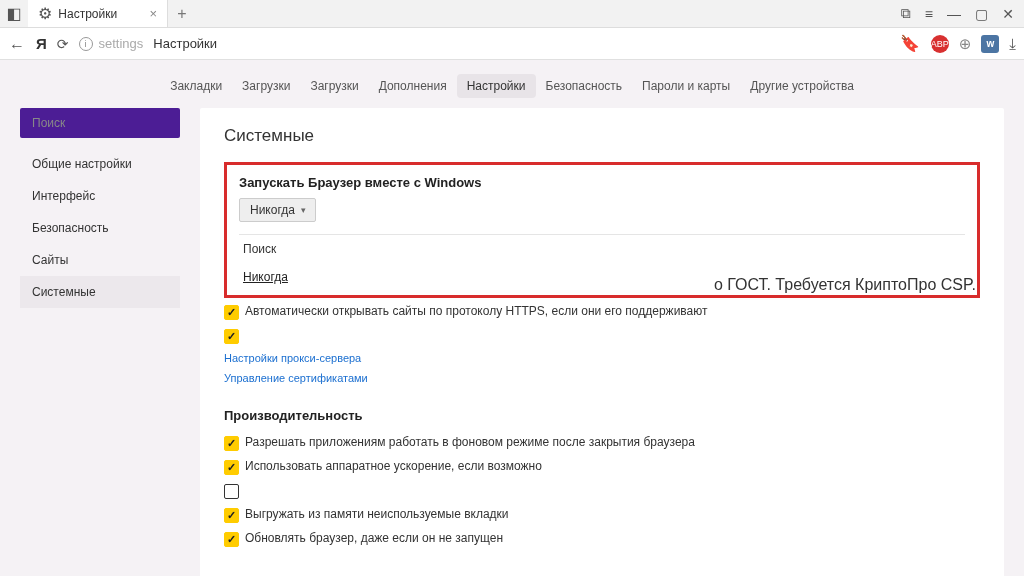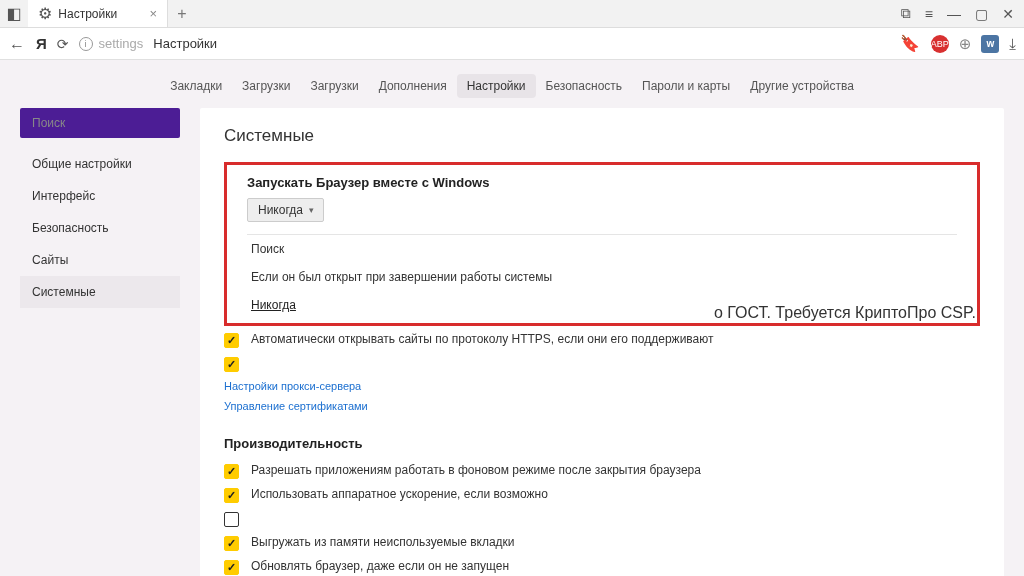--- a/index.html
+++ b/index.html
@@ -40,29 +40,29 @@
 .main { display: flex; padding: 0 20px; gap: 20px; }
 .sidebar { width: 160px; }
 .search-box { background: #4c1d95; padding: 8px 12px; font-size: 12px; color: #888; border-radius: 2px; margin-bottom: 10px; cursor: text; }
 .side-item { padding: 9px 12px; font-size: 12px; color: #333; cursor: pointer; }
 .side-item.active { background: #ece8ec; }
 
 .content { flex: 1; background: #fff; border-radius: 2px; padding: 18px 24px; height: 470px; overflow: hidden; }
 .section-title { font-size: 17px; color: #333; margin-bottom: 16px; }
 
 
-.hl-block { border: 3px solid #d82c2c; padding: 10px 20px 4px; margin-bottom: 8px; position: relative; }
+.hl-block { border: 3px solid #d82c2c; padding: 10px 12px 4px; margin-bottom: 8px; position: relative; }
 .hl-heading { font-size: 13px; font-weight: bold; color: #222; margin-bottom: 8px; }
 .dd-btn { background: #eee; border: 1px solid #ccc; padding: 4px 10px; font-size: 12px; color: #333; cursor: pointer; display: inline-flex; align-items: center; gap: 6px; border-radius: 2px; margin-bottom: 8px; }
 .dd-btn .chev { font-size: 9px; color: #666; }
 .dd-list { border-top: 1px solid #e5e5e5; margin-top: 4px; }
 .dd-opt { padding: 7px 4px; font-size: 12px; color: #333; cursor: pointer; }
 .dd-opt:last-child { text-decoration: underline; color: #222; }
 
-.row { display: flex; align-items: flex-start; gap: 12px; padding: 4px 0; font-size: 12px; color: #333; }
+.row { display: flex; align-items: flex-start; gap: 6px; padding: 4px 0; font-size: 12px; color: #333; }
 .cb { width: 15px; height: 15px; border: 1.5px solid #333; border-radius: 2px; display: flex; align-items: center; justify-content: center; flex-shrink: 0; cursor: pointer; margin-top: 1px; }
 .cb.checked { background: #ffcc00; border-color: #ffcc00; }
 .cb.checked::after { content: "✓"; font-size: 11px; color: #222; font-weight: bold; }
 .link { color: #1b6fd0; font-size: 11px; cursor: pointer; padding: 4px 0; display: block; }
 
 .sub-heading { font-size: 13px; font-weight: bold; color: #222; margin-top: 20px; margin-bottom: 8px; }
 .trail-text { font-size: 16px; color: #333; position: absolute; left: 655px; top: 276px; white-space: nowrap; }
 </style>
 </head>
 <body>
@@ -127,21 +127,20 @@
     <div class="section-title">Системные</div>
 
     <div class="hl-block">
       <div class="hl-heading">Запускать Браузер вместе с Windows</div>
       <div class="dd-btn">
         <span>Никогда</span>
         <span class="chev">▾</span>
       </div>
       <div class="dd-list">
         <div class="dd-opt">Поиск</div>
-        <div class="dd-opt">Если он был открыт при завершении работы системы</div>
         <div class="dd-opt">Никогда</div>
       </div>
     </div>
 
     <span class="trail-text" style="position:static;display:block;text-align:right;margin-top:-30px;margin-bottom:6px;padding-right:4px;">о ГОСТ. Требуется КриптоПро CSP.</span>
 
     <div class="row">
       <span class="cb checked"></span>
       <span>Автоматически открывать сайты по протоколу HTTPS, если они его поддерживают</span>
     </div>

